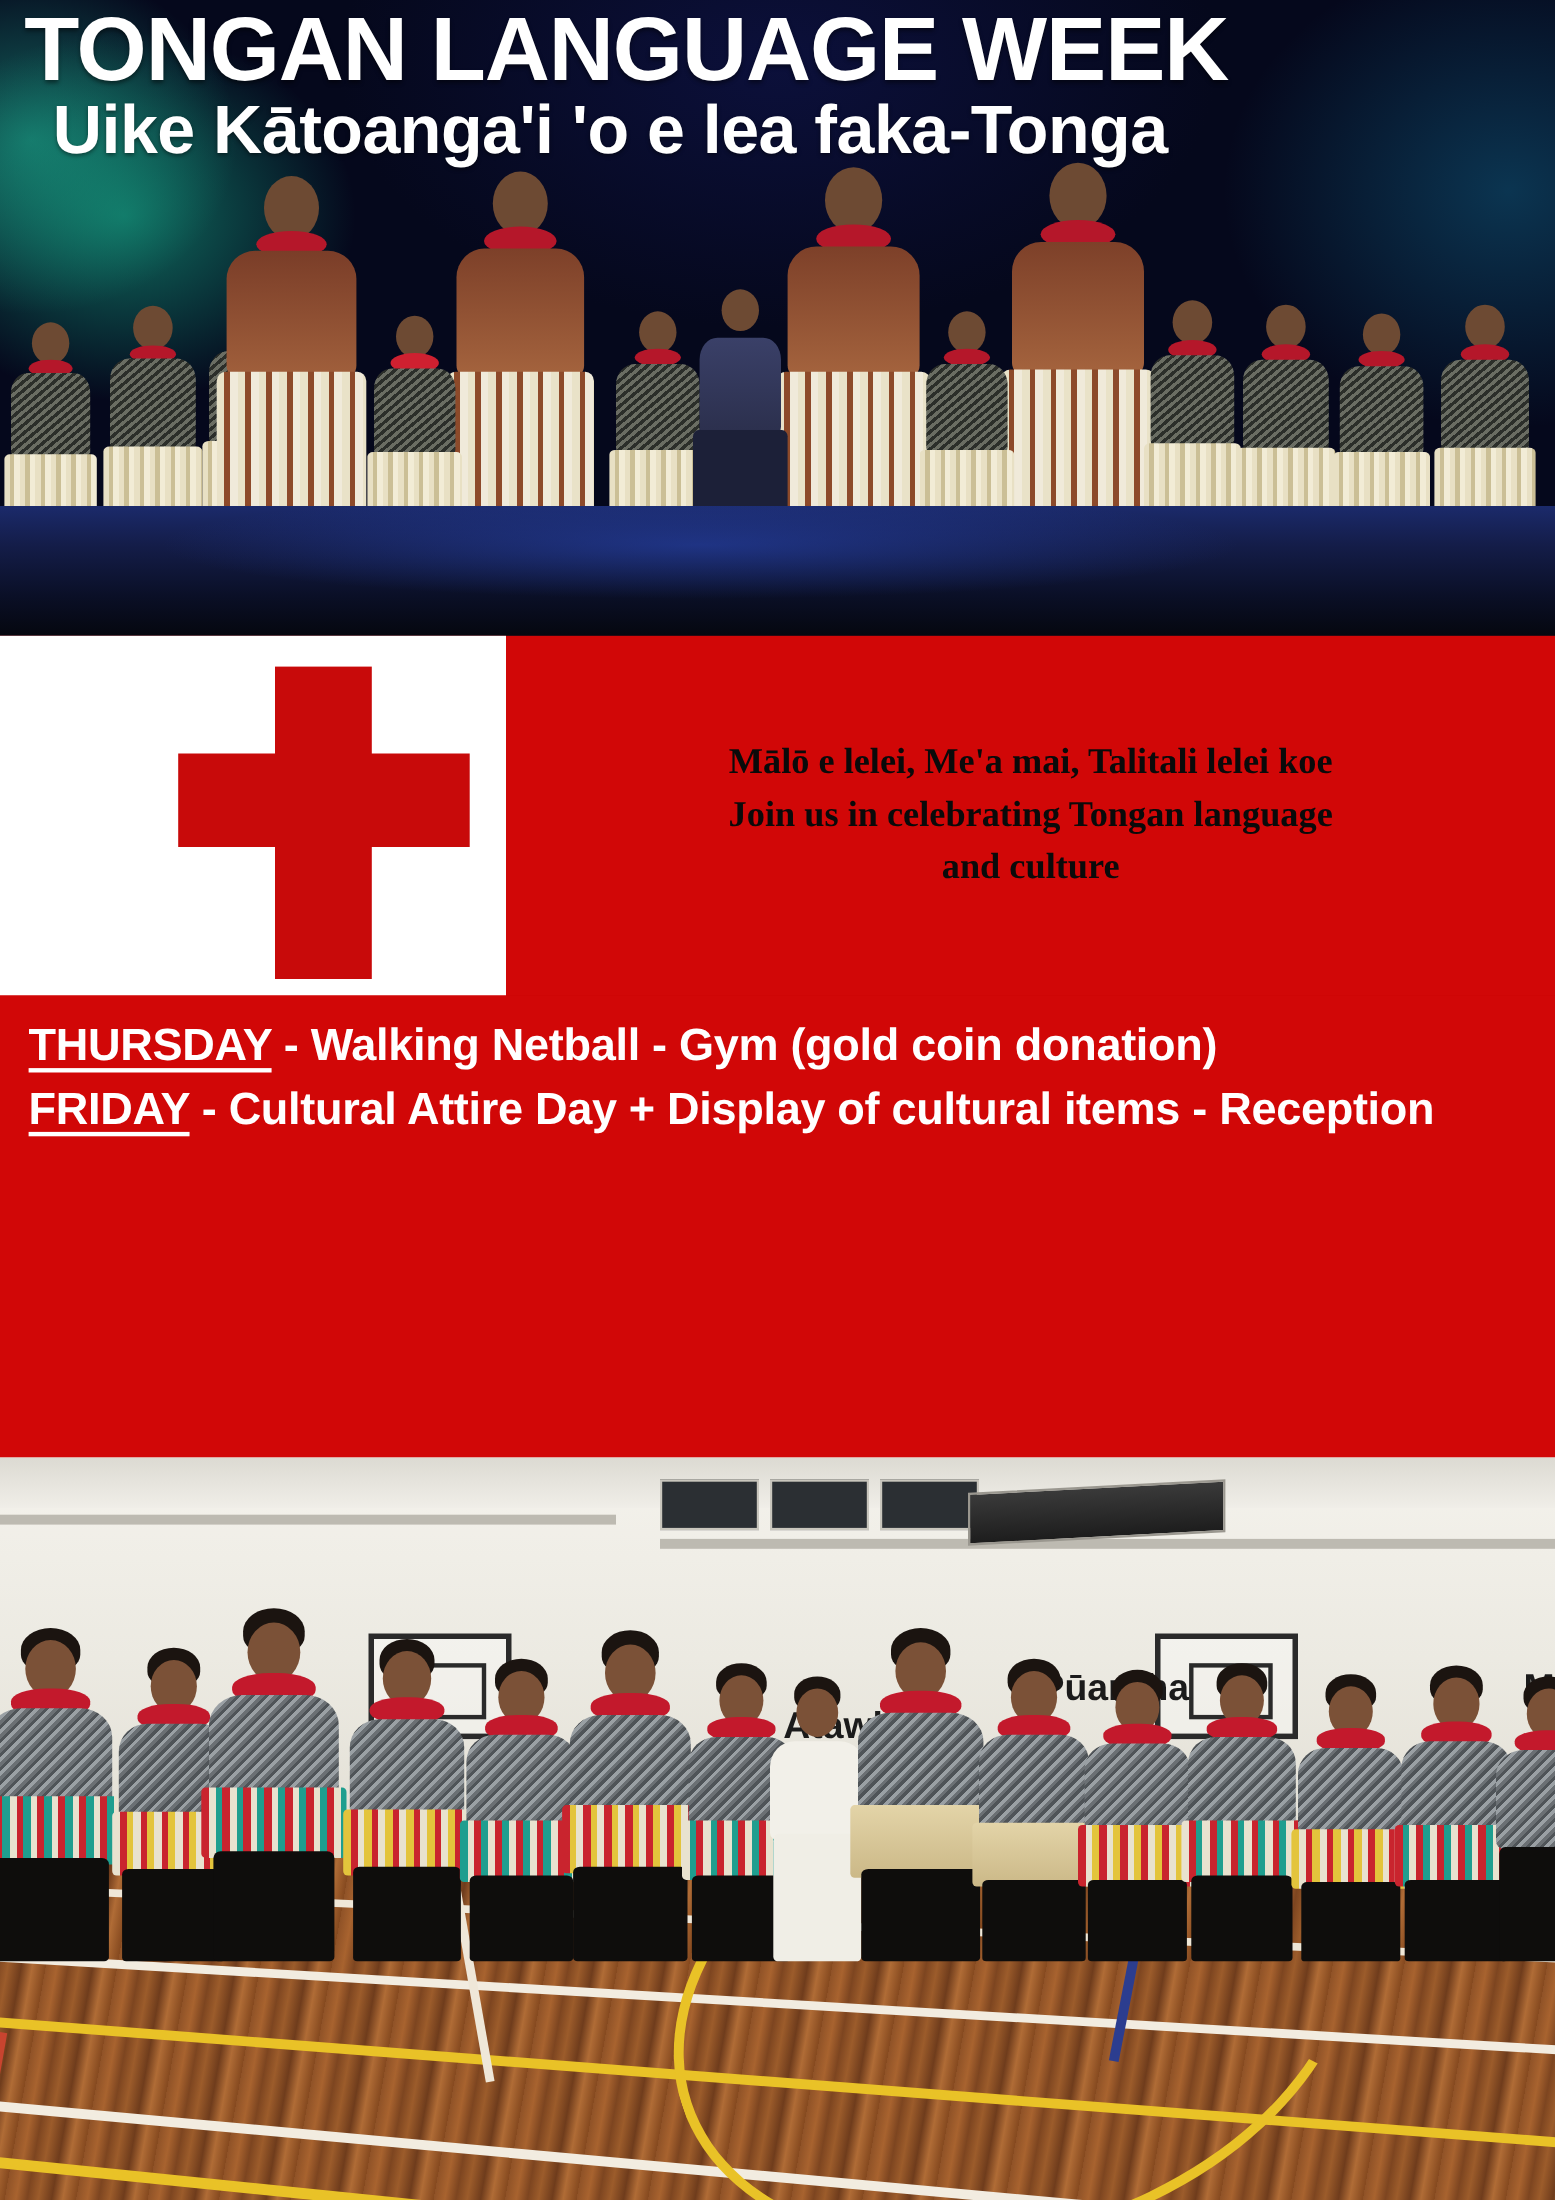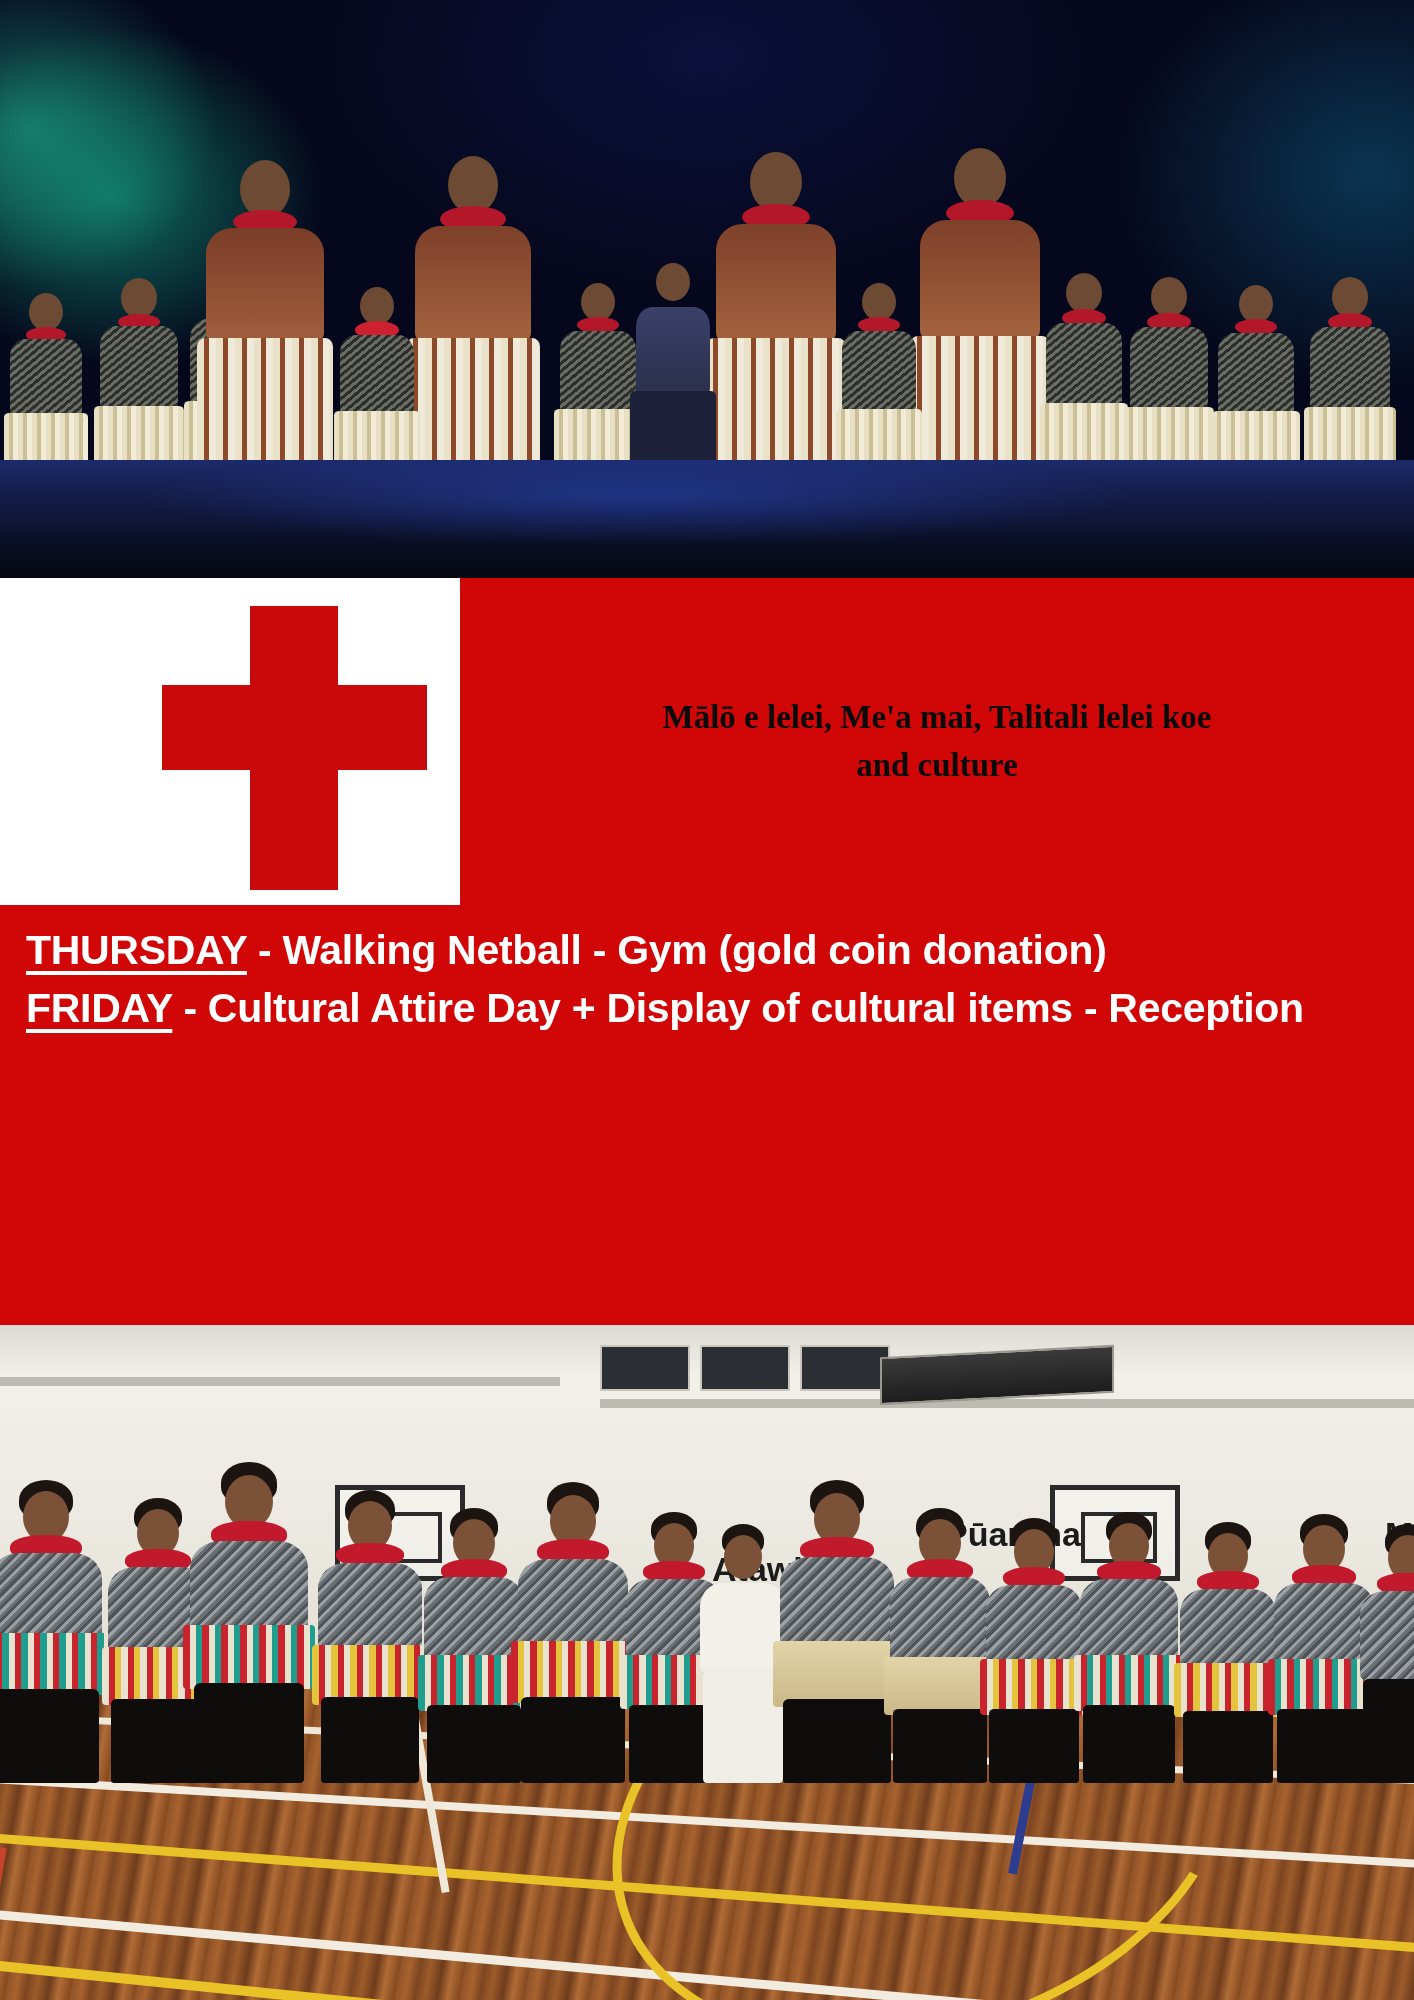--- a/index.html
+++ b/index.html
@@ -408,29 +408,34 @@
         <div class="head" style="width:36px;height:40px;"></div>
         <div class="lei" style="top:36px;width:44px;height:18px;"></div>
         <div class="torso" style="top:50px;height:86px;background:repeating-linear-gradient(140deg,#2b2e2a 0 3px,#6a6d63 3px 6px);"></div>
         <div class="skirt" style="top:130px;height:76px;"></div>
       </div>
 
       <div class="stage-edge"></div>
       <div class="stage-floor"></div>
     </div>
 
+    <div class="title-wrap">
+      <h1 class="poster-title">TONGAN LANGUAGE WEEK</h1>
+      <h2 class="poster-subtitle">Uike Kātoanga'i 'o e lea faka-Tonga</h2>
+    </div>
   </div>
 
   <div class="mid-band">
     <div class="flag">
       <div class="cross-v"></div>
       <div class="cross-h"></div>
     </div>
     <div class="welcome">
       <div class="welcome-line">Mālō e lelei, Me'a mai, Talitali lelei koe</div>
+      <div class="welcome-line">Join us in celebrating Tongan language</div>
       <div class="welcome-line">and culture</div>
     </div>
   </div>
 
   <div class="schedule">
     <div class="sched-row">
       <span class="sched-day">THURSDAY</span><span> - Walking Netball - Gym (gold coin donation)</span>
     </div>
     <div class="sched-row">
       <span class="sched-day">FRIDAY</span><span> - Cultural Attire Day + Display of cultural items - Reception</span>

